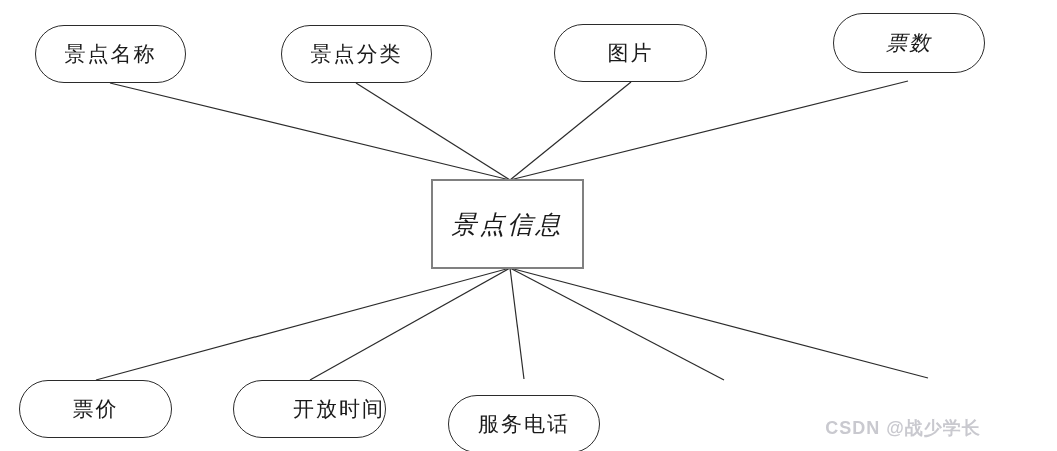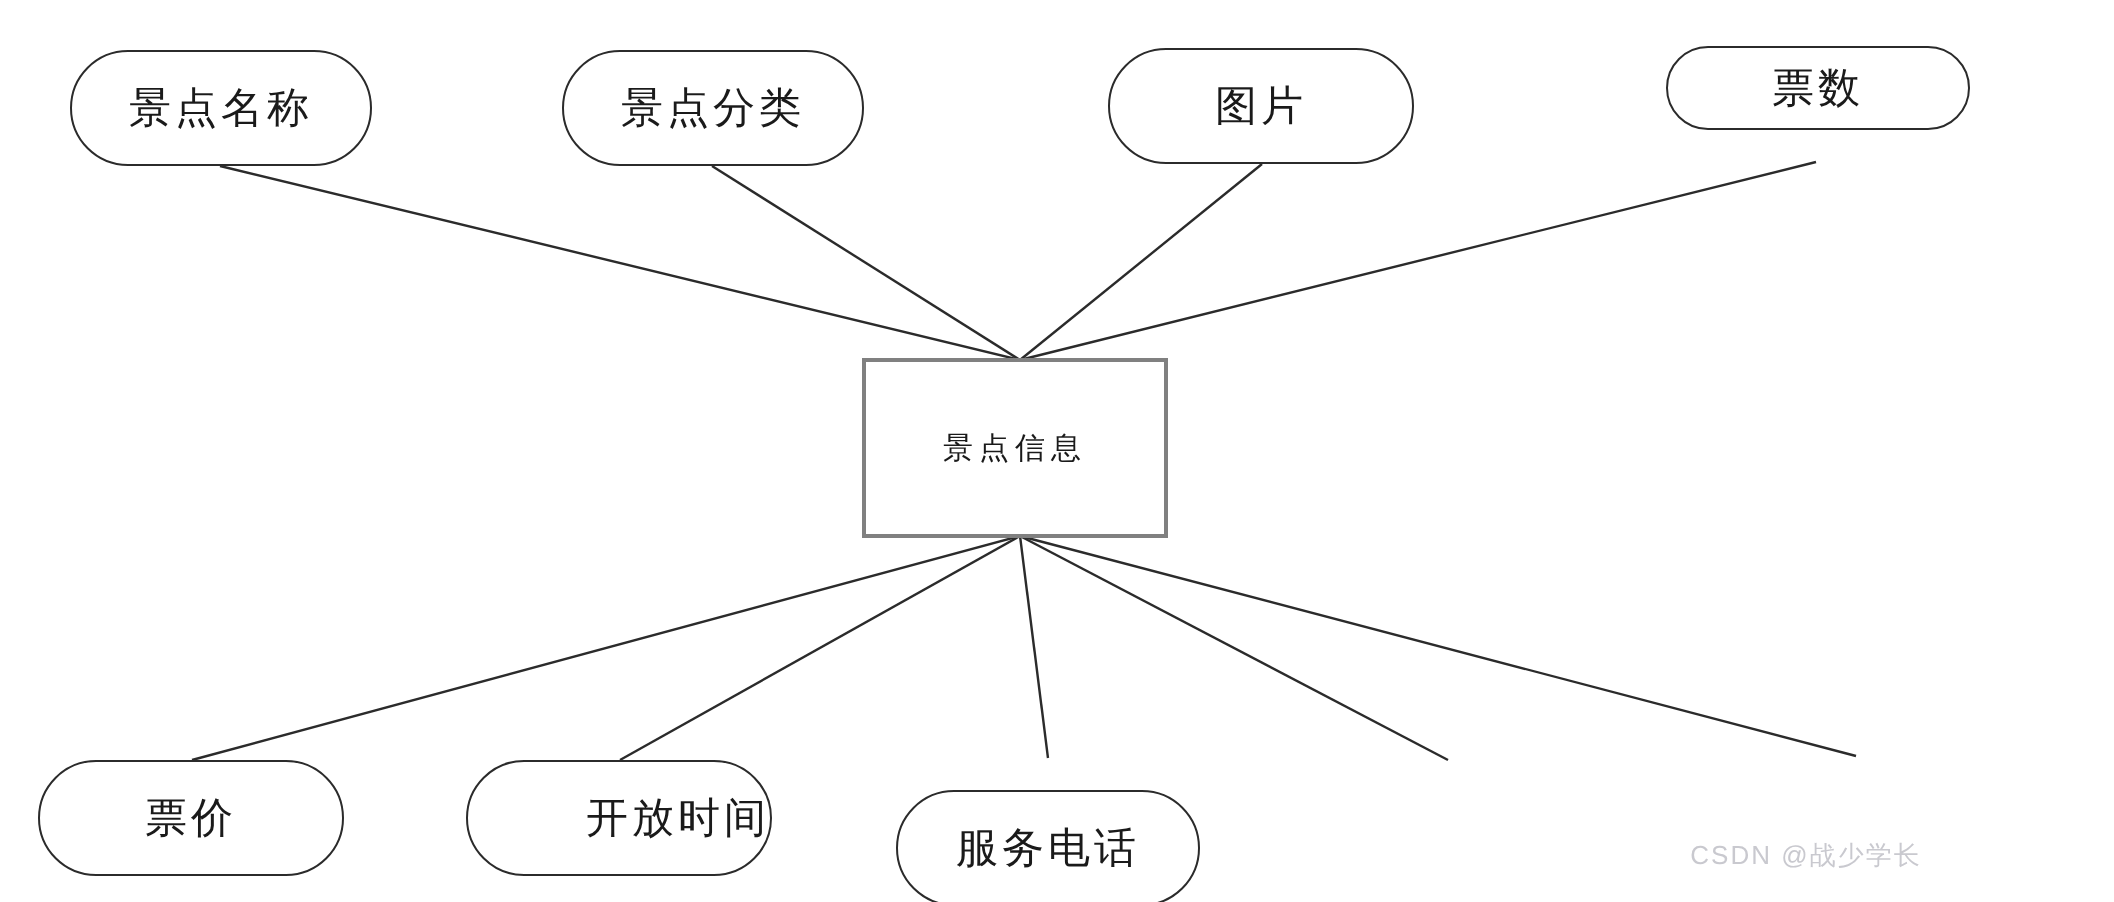--- a/index.html
+++ b/index.html
@@ -36,31 +36,33 @@
   }
   .node.attr {
     border: 1px solid #2b2b2b;
     border-radius: 60px;
     background: #ffffff;
     font-size: 21px;
   }
   .node.entity {
     border: 2px solid #808080;
     background: #ffffff;
-    font-size: 15px;
+    font-size: 25px;
     letter-spacing: 3px;
+    font-style: italic;
   }
   #watermark {
     position: absolute;
     color: #c9c9cf;
-    font-size: 13px;
+    font-size: 18px;
     font-family: "Liberation Sans", "DejaVu Sans", sans-serif;
     letter-spacing: 1px;
     white-space: nowrap;
     pointer-events: none;
+    font-weight: bold;
   }
 </style>
 </head>
 <body>
 
 <div id="canvas">
 
   <svg id="edges" viewBox="0 0 1057 451" preserveAspectRatio="none">
       <line x1="110" y1="83" x2="510" y2="180" stroke="#2b2b2b" stroke-width="1.2"></line>
       <line x1="356" y1="83" x2="510" y2="180" stroke="#2b2b2b" stroke-width="1.2"></line>
@@ -75,21 +77,21 @@
 
   <div class="node attr" style="left: 35px; top: 25px; width: 151px; height: 58px; font-family: Liberation Mono, monospace;">
     <span>景点名称</span>
   </div>
   <div class="node attr" style="left: 554px; top: 24px; width: 153px; height: 58px;">
     <span>图片</span>
   </div>
   <div class="node attr" style="left: 281px; top: 25px; width: 151px; height: 58px;">
     <span>景点分类</span>
   </div>
-  <div class="node attr" style="left: 833px; top: 23px; width: 152px; height: 42px;">
+  <div class="node attr" style="left: 833px; top: 13px; width: 152px; height: 60px; font-style: italic;">
     <span>票数</span>
   </div>
 
   <div class="node entity" style="left: 431px; top: 179px; width: 153px; height: 90px; border-color: rgb(128, 128, 128);">
     <span>景点信息</span>
   </div>
 
   <div class="node attr" style="left: 19px; top: 380px; width: 153px; height: 58px;">
     <span>票价</span>
   </div>

